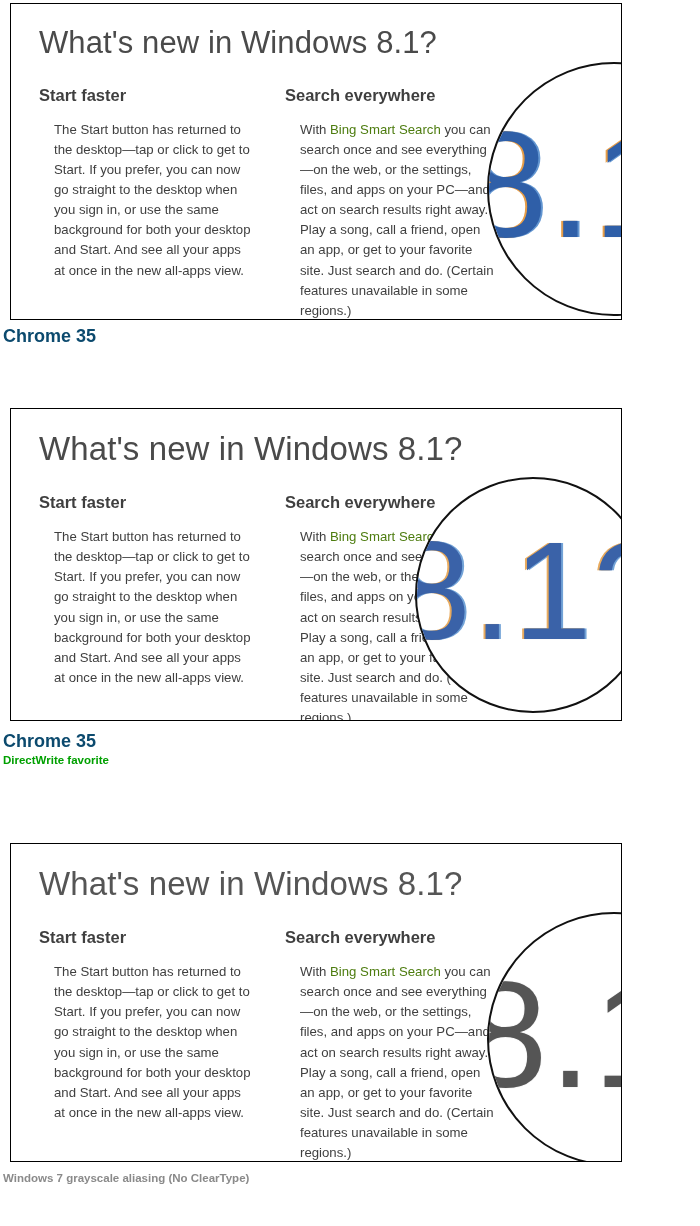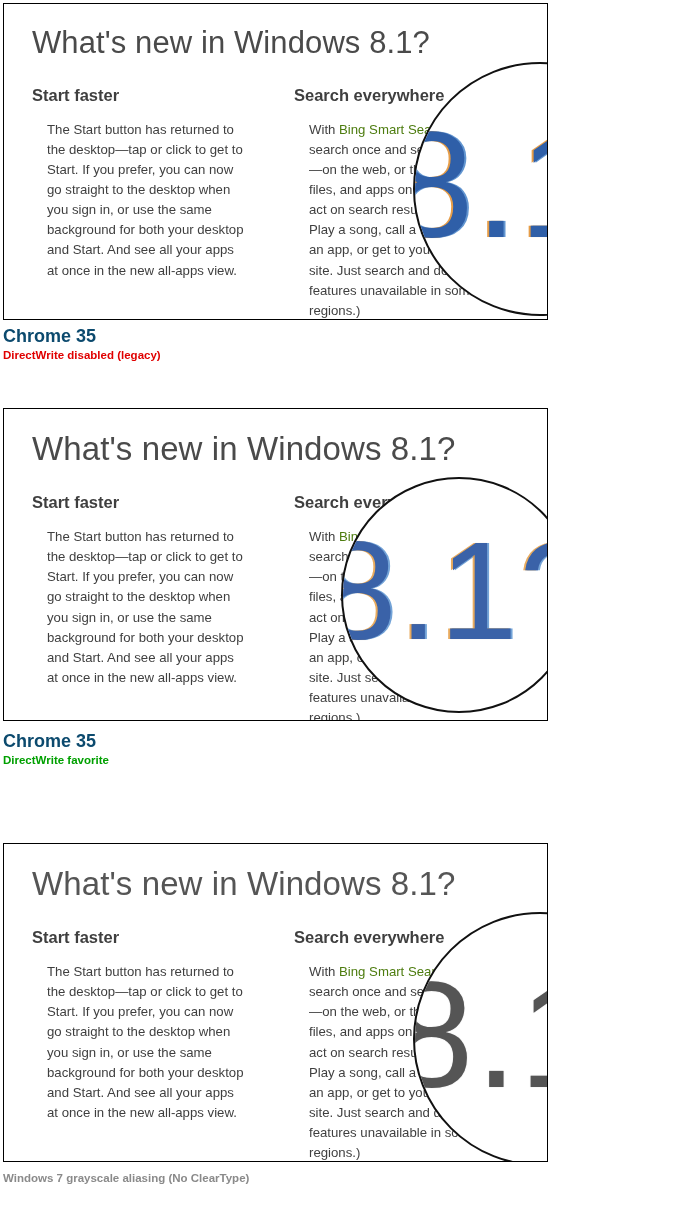--- a/index.html
+++ b/index.html
@@ -10,22 +10,22 @@
   body {
     width: 700px;
     height: 1226px;
     position: relative;
     font-family: "Liberation Sans", sans-serif;
     -webkit-font-smoothing: antialiased;
   }
 
   .panel {
     position: absolute;
-    left: 3px;
-    width: 545px;
+    left: 10px;
+    width: 612px;
     border: 1px solid #000000;
     box-sizing: border-box;
     background: #ffffff;
     overflow: hidden;
   }
 
   .panel-inner {
     padding: 22px 28px 18px 28px;
   }
 
@@ -33,21 +33,21 @@
     font-size: 33px;
     font-weight: normal;
     color: #4a4a4a;
     margin: 0 0 26px 0;
     letter-spacing: 0.1px;
     line-height: 1.1;
   }
 
   .cols {
     display: flex;
-    gap: 34px;
+    gap: 18px;
   }
 
   .col {
     width: 228px;
     flex: 0 0 228px;
   }
 
   .col-title {
     font-size: 16.5px;
     font-weight: bold;
@@ -153,21 +153,20 @@
       </div>
     </div>
   </div>
   <div class="magnifier aa-legacy" style="right:-120px; top:58px; width:250px; height:250px;">
     <div class="mag-inner">8.1?</div>
   </div>
 </div>
 
 <div class="caption" style="top:326px;">
   <p class="caption-title">Chrome 35</p>
-  <p class="caption-note" style="color:#e00000;">DirectWrite disabled (legacy)</p>
 </div>
 
 <div class="panel" style="top:408px; height:313px;">
   <div class="panel-inner">
     <h1 class="headline">What's new in Windows 8.1?</h1>
     <div class="cols">
       <div class="col">
         <h2 class="col-title">Start faster</h2>
         <p class="col-body">The Start button has returned to the desktop—tap or click to get to Start. If you prefer, you can now go straight to the desktop when you sign in, or use the same background for both your desktop and Start. And see all your apps at once in the new all-apps view.</p>
       </div>

